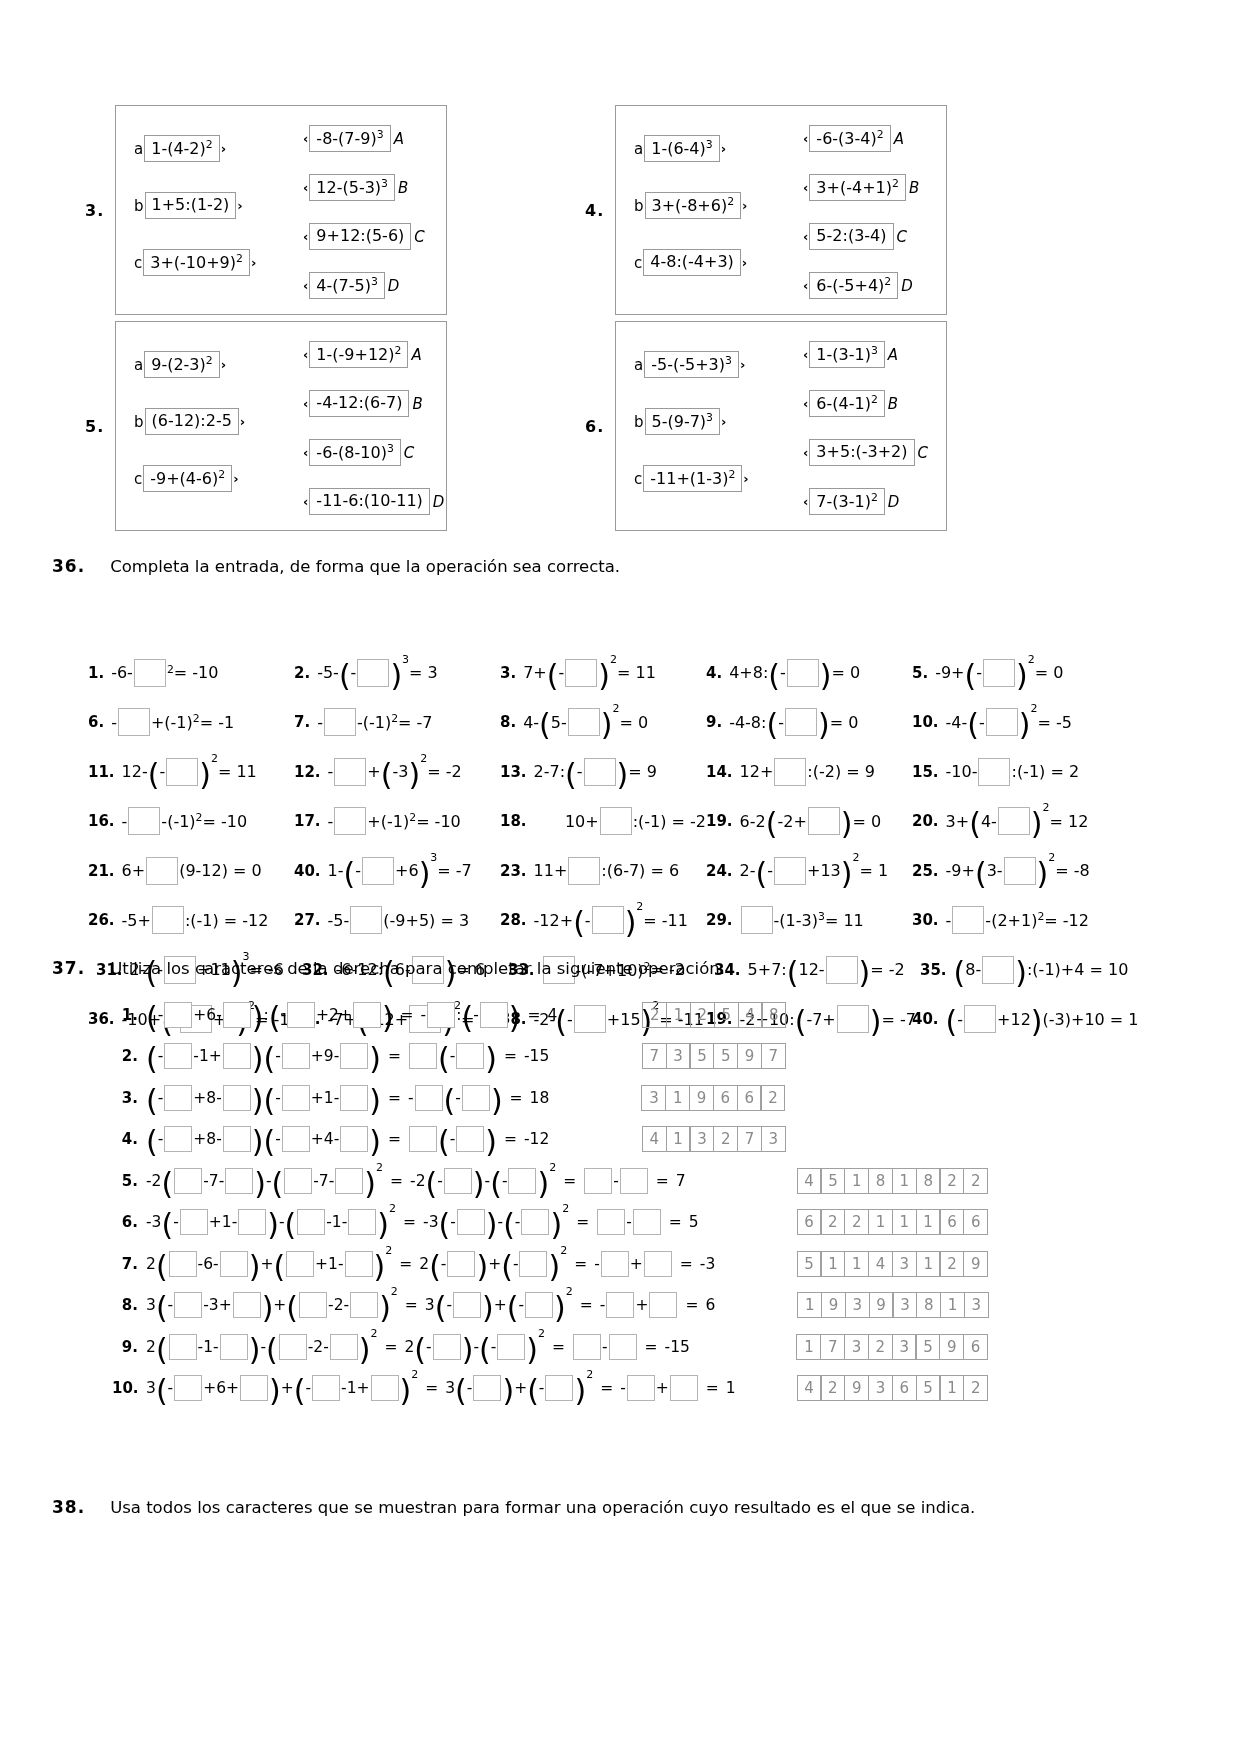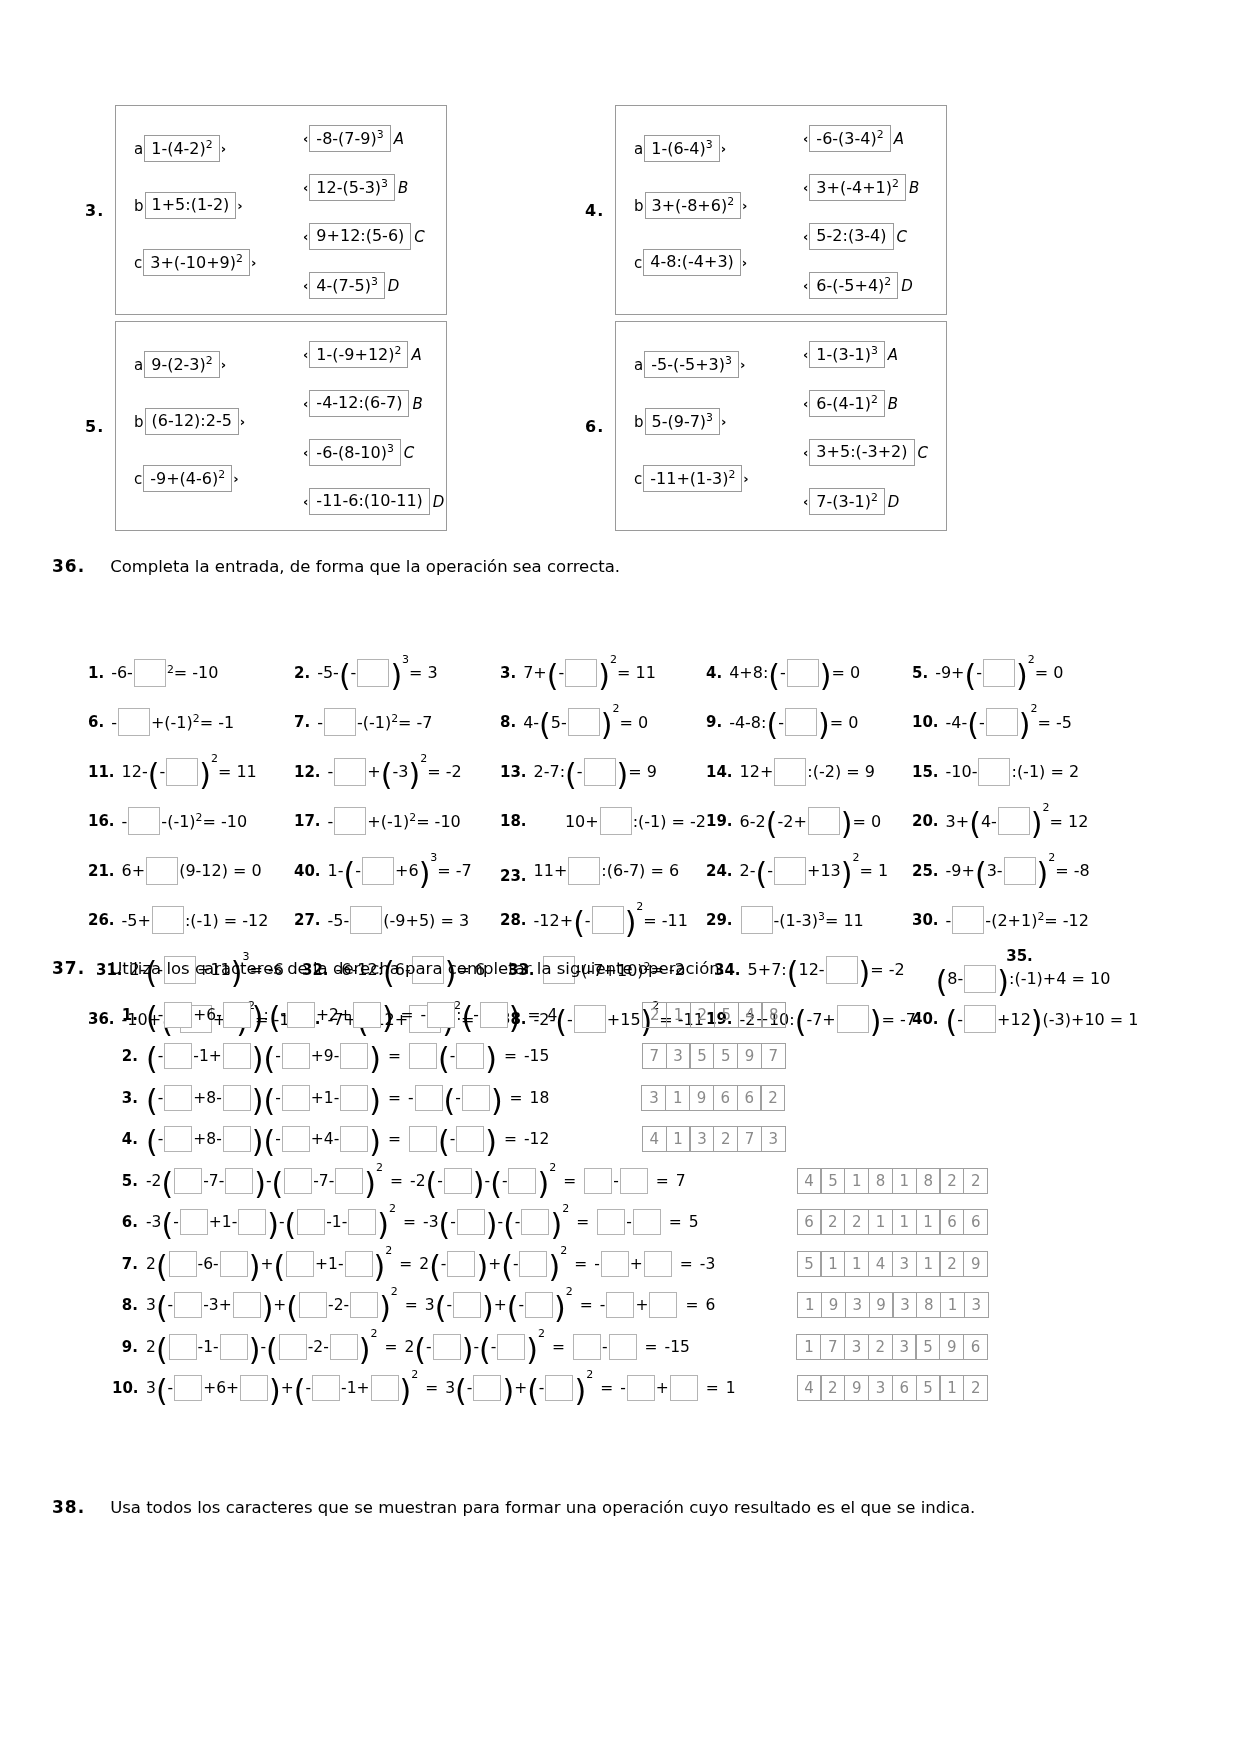--- a/index.html
+++ b/index.html
@@ -487,21 +487,21 @@
           <span style="display: inline-flex; align-items: center;">
             <span>1-</span>
             <span class="bigp">(</span>
             <span>-</span>
             <span class="blank"></span>
             <span>+6</span>
             <span class="bigp">)<sup style="font-size:11px;top:-12px;position:relative;">3</sup></span>
             <span> = -7</span>
           </span>
         </div>
-        <div class="item" style="width: 206px; align-items: flex-end;">
+        <div class="item" style="width: 206px;">
           <span class="idx">23.</span>
           <span style="display: inline-flex; align-items: center;">
             <span>11+</span>
             <span class="blank"></span>
             <span>:(6-7) = 6</span>
           </span>
         </div>
         <div class="item" style="width: 206px;">
           <span class="idx">24.</span>
           <span style="display: inline-flex; align-items: center;">
@@ -608,21 +608,21 @@
           <span class="idx">34.</span>
           <span style="display: inline-flex; align-items: center;">
             <span>5+7:</span>
             <span class="bigp">(</span>
             <span>12-</span>
             <span class="blank"></span>
             <span class="bigp">)</span>
             <span> = -2</span>
           </span>
         </div>
-        <div class="item" style="width: 206px; flex-direction: column;">
+        <div class="item" style="width: 206px;">
           <span class="idx">35.</span>
           <span style="display: inline-flex; align-items: center;">
             <span class="bigp">(</span>
             <span>8-</span>
             <span class="blank"></span>
             <span class="bigp">)</span>
             <span>:(-1)+4 = 10</span>
           </span>
         </div>
       </div>

